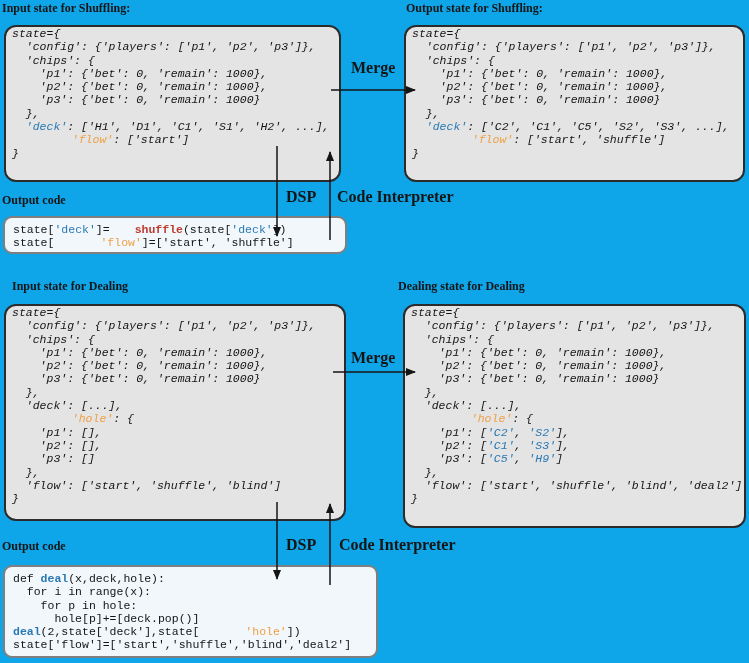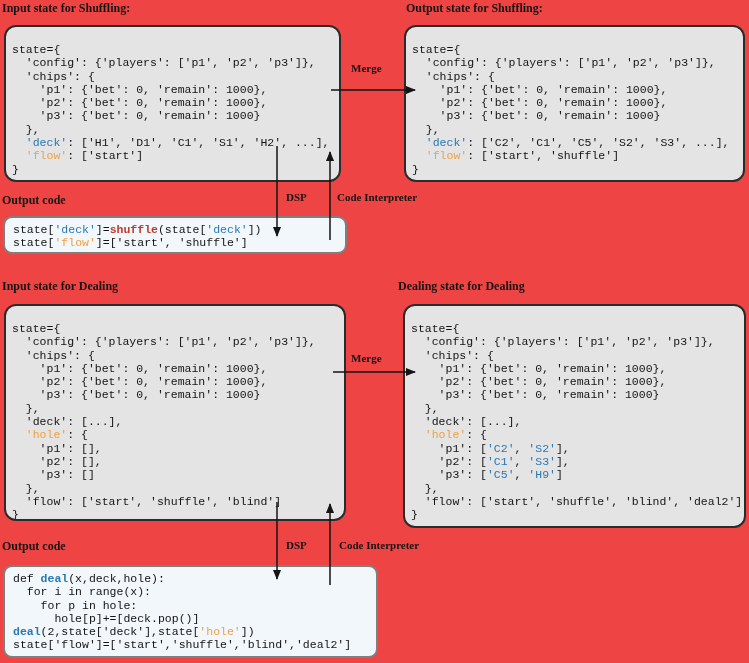--- a/index.html
+++ b/index.html
@@ -1,65 +1,65 @@
 <!DOCTYPE html>
 <html><head>
 <meta charset="utf-8">
 <style>
   * { margin:0; padding:0; box-sizing:border-box; }
   html,body { background:#ffffff; }
   .canvas {
-    position:relative; width:749px; height:663px; background:#ef4444;
+    position:relative; width:749px; height:663px; background:#0ea5e9;
     font-family:"Liberation Serif", serif; color:#111;
   }
   .title {
     position:absolute; font-weight:bold; font-size:12px; line-height:14px;
     color:#151515; white-space:nowrap;
   }
   .arrow-label {
-    position:absolute; font-weight:bold; font-size:11px; line-height:14px;
+    position:absolute; font-weight:bold; font-size:16px; line-height:14px;
     color:#151515; white-space:nowrap;
   }
   .statebox {
     position:absolute; background:#e4e4e4; border:2px solid #2b2b2b;
-    border-radius:12px; padding:16px 6px; overflow:hidden;
+    border-radius:12px; padding:0 6px; overflow:hidden;font-style:italic;
   }
   .codebox {
     position:absolute; background:#f1f7fb; border:2px solid #7f7f7f;
     border-radius:9px; padding:5px 8px; overflow:hidden;
   }
   .code, .code .code-line {
     font-family:"Liberation Mono", monospace; font-size:11.5px;
     line-height:13.3px; white-space:pre; color:#141414;
   }
   .tok-blue   { color:#2878b4;margin-top:20px; }
-  .tok-orange { color:#efa045; }
+  .tok-orange { color:#efa045;margin-left:46px; }
   .tok-blue-bold { color:#2878b4; font-weight:bold; }
-  .tok-red-bold  { color:#bf3a2f; font-weight:bold; }
+  .tok-red-bold  { color:#bf3a2f; font-weight:bold;margin-left:25px; }
   svg.overlay { position:absolute; left:0; top:0; pointer-events:none; }
 </style>
 </head>
 <body>
 
 <div class="canvas">
 
   <div class="title" style="left:2px; top:1px">Input state for Shuffling:</div>
   <div class="title" style="left:406px; top:1px">Output state for Shuffling:</div>
 
   <div class="statebox code" style="left:4px; top:25px; width:337px; height:157px"><div class="code-line"><span>state={</span></div><div class="code-line"><span>  'config': {'players': ['p1', 'p2', 'p3']},</span></div><div class="code-line"><span>  'chips': {</span></div><div class="code-line"><span>    'p1': {'bet': 0, 'remain': 1000},</span></div><div class="code-line"><span>    'p2': {'bet': 0, 'remain': 1000},</span></div><div class="code-line"><span>    'p3': {'bet': 0, 'remain': 1000}</span></div><div class="code-line"><span>  },</span></div><div class="code-line"><span>  </span><span class="tok-blue">'deck'</span><span>: ['H1', 'D1', 'C1', 'S1', 'H2', ...],</span></div><div class="code-line"><span>  </span><span class="tok-orange">'flow'</span><span>: ['start']</span></div><div class="code-line"><span>}</span></div></div>
   <div class="statebox code" style="left:404px; top:25px; width:341px; height:157px"><div class="code-line"><span>state={</span></div><div class="code-line"><span>  'config': {'players': ['p1', 'p2', 'p3']},</span></div><div class="code-line"><span>  'chips': {</span></div><div class="code-line"><span>    'p1': {'bet': 0, 'remain': 1000},</span></div><div class="code-line"><span>    'p2': {'bet': 0, 'remain': 1000},</span></div><div class="code-line"><span>    'p3': {'bet': 0, 'remain': 1000}</span></div><div class="code-line"><span>  },</span></div><div class="code-line"><span>  </span><span class="tok-blue">'deck'</span><span>: ['C2', 'C1', 'C5', 'S2', 'S3', ...],</span></div><div class="code-line"><span>  </span><span class="tok-orange">'flow'</span><span>: ['start', 'shuffle']</span></div><div class="code-line"><span>}</span></div></div>
 
   <div class="title" style="left:2px; top:193px">Output code</div>
   <div class="codebox code" style="left:3px; top:216px; width:344px; height:38px"><div class="code-line"><span>state[</span><span class="tok-blue">'deck'</span><span>]=</span><span class="tok-red-bold">shuffle</span><span>(state[</span><span class="tok-blue">'deck'</span><span>])</span></div><div class="code-line"><span>state[</span><span class="tok-orange">'flow'</span><span>]=['start', 'shuffle']</span></div></div>
 
   <div class="arrow-label" style="left:351px; top:61px">Merge</div>
   <div class="arrow-label" style="left:286px; top:190px">DSP</div>
   <div class="arrow-label" style="left:337px; top:190px">Code Interpreter</div>
 
-  <div class="title" style="left:2px; top:279px">Input state for Dealing</div>
+  <div class="title" style="left:12px; top:279px">Input state for Dealing</div>
   <div class="title" style="left:398px; top:279px">Dealing state for Dealing</div>
 
   <div class="statebox code" style="left:4px; top:304px; width:342px; height:217px"><div class="code-line"><span>state={</span></div><div class="code-line"><span>  'config': {'players': ['p1', 'p2', 'p3']},</span></div><div class="code-line"><span>  'chips': {</span></div><div class="code-line"><span>    'p1': {'bet': 0, 'remain': 1000},</span></div><div class="code-line"><span>    'p2': {'bet': 0, 'remain': 1000},</span></div><div class="code-line"><span>    'p3': {'bet': 0, 'remain': 1000}</span></div><div class="code-line"><span>  },</span></div><div class="code-line"><span>  'deck': [...],</span></div><div class="code-line"><span>  </span><span class="tok-orange">'hole'</span><span>: {</span></div><div class="code-line"><span>    'p1': [],</span></div><div class="code-line"><span>    'p2': [],</span></div><div class="code-line"><span>    'p3': []</span></div><div class="code-line"><span>  },</span></div><div class="code-line"><span>  'flow': ['start', 'shuffle', 'blind']</span></div><div class="code-line"><span>}</span></div></div>
   <div class="statebox code" style="left:403px; top:304px; width:343px; height:224px"><div class="code-line"><span>state={</span></div><div class="code-line"><span>  'config': {'players': ['p1', 'p2', 'p3']},</span></div><div class="code-line"><span>  'chips': {</span></div><div class="code-line"><span>    'p1': {'bet': 0, 'remain': 1000},</span></div><div class="code-line"><span>    'p2': {'bet': 0, 'remain': 1000},</span></div><div class="code-line"><span>    'p3': {'bet': 0, 'remain': 1000}</span></div><div class="code-line"><span>  },</span></div><div class="code-line"><span>  'deck': [...],</span></div><div class="code-line"><span>  </span><span class="tok-orange">'hole'</span><span>: {</span></div><div class="code-line"><span>    'p1': [</span><span class="tok-blue">'C2'</span><span>, </span><span class="tok-blue">'S2'</span><span>],</span></div><div class="code-line"><span>    'p2': [</span><span class="tok-blue">'C1'</span><span>, </span><span class="tok-blue">'S3'</span><span>],</span></div><div class="code-line"><span>    'p3': [</span><span class="tok-blue">'C5'</span><span>, </span><span class="tok-blue">'H9'</span><span>]</span></div><div class="code-line"><span>  },</span></div><div class="code-line"><span>  'flow': ['start', 'shuffle', 'blind', 'deal2']</span></div><div class="code-line"><span>}</span></div></div>
 
   <div class="title" style="left:2px; top:539px">Output code</div>
   <div class="codebox code" style="left:3px; top:565px; width:375px; height:93px"><div class="code-line"><span>def </span><span class="tok-blue-bold">deal</span><span>(x,deck,hole):</span></div><div class="code-line"><span>  for i in range(x):</span></div><div class="code-line"><span>    for p in hole:</span></div><div class="code-line"><span>      hole[p]+=[deck.pop()]</span></div><div class="code-line"><span class="tok-blue-bold">deal</span><span>(2,state['deck'],state[</span><span class="tok-orange">'hole'</span><span>])</span></div><div class="code-line"><span>state['flow']=['start','shuffle','blind','deal2']</span></div></div>
 
   <div class="arrow-label" style="left:351px; top:351px">Merge</div>
   <div class="arrow-label" style="left:286px; top:538px">DSP</div>

